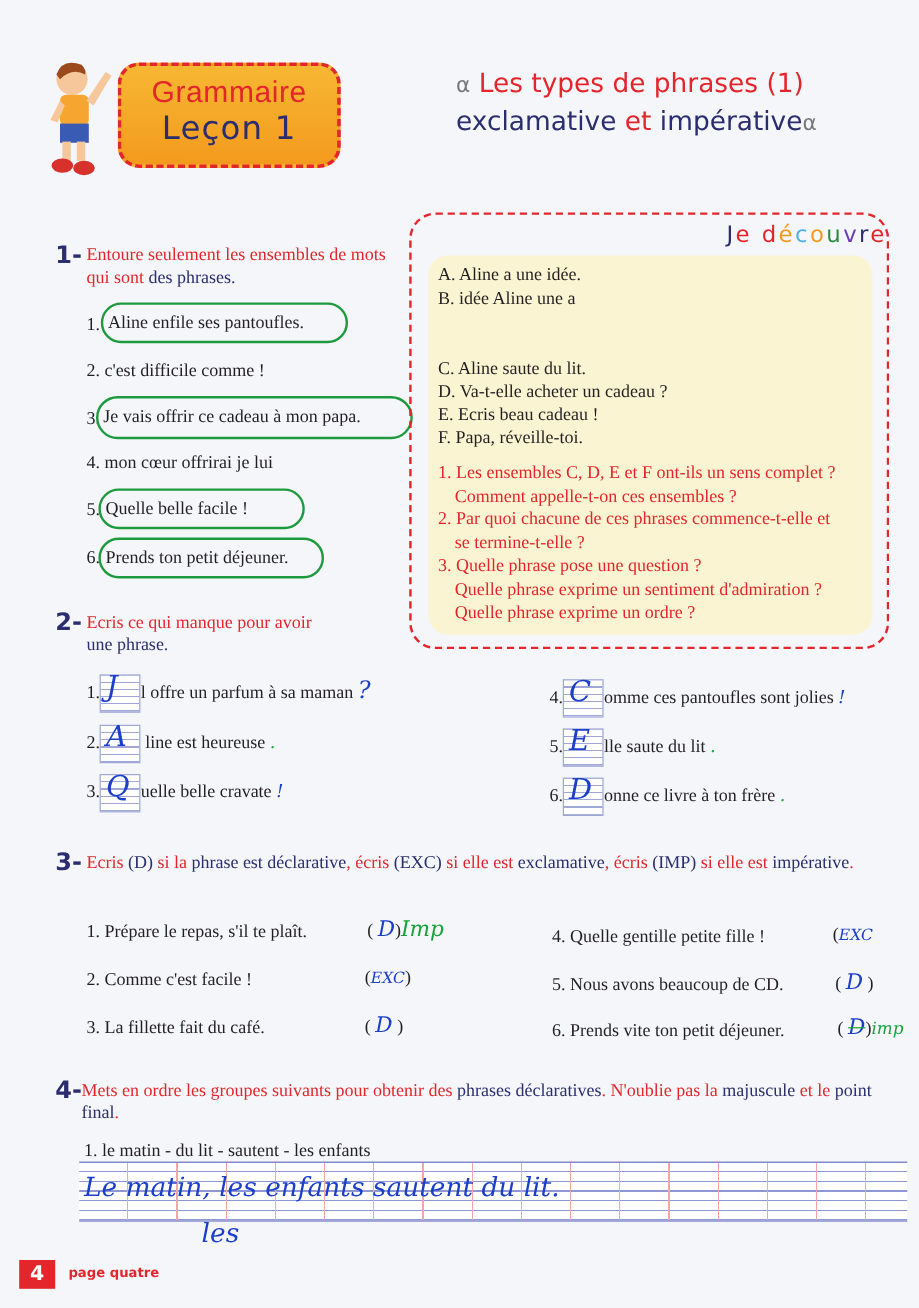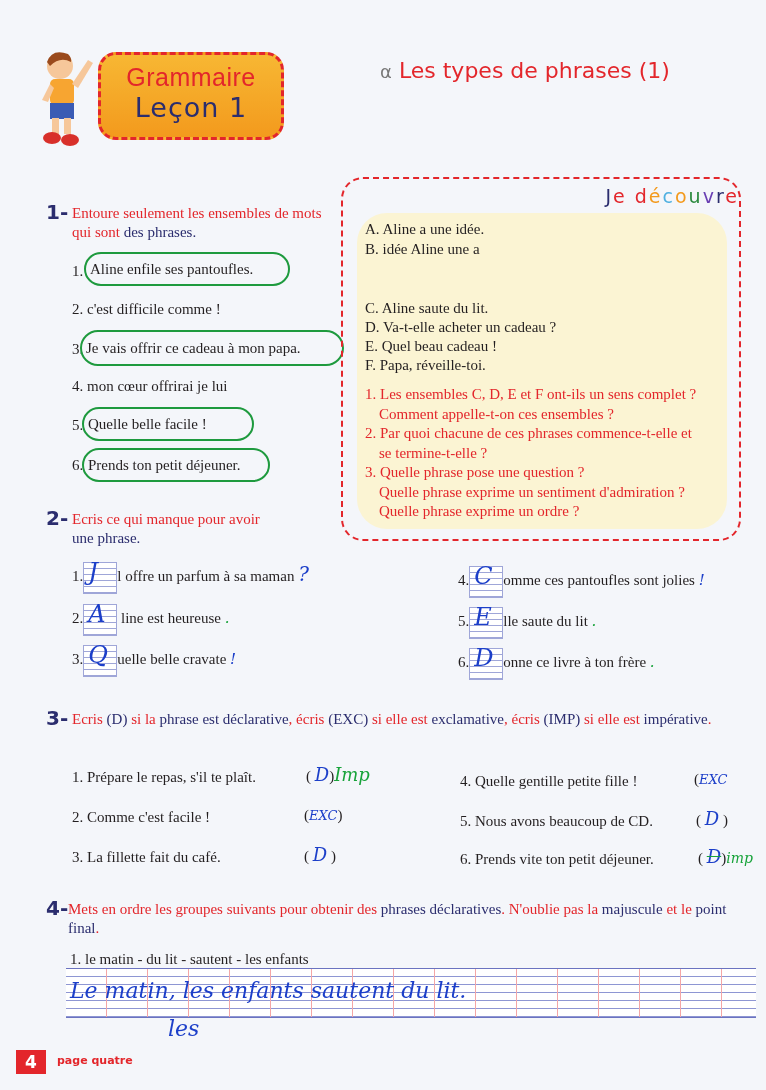--- a/index.html
+++ b/index.html
@@ -33,21 +33,21 @@
   .txt { font-size:15px; line-height:19px; }
 
   
   .disc {
     left:341px; top:177px; width:396px; height:360px;
     border:2px dashed #e3262b; border-radius:22px;
   }
   .disc-title { left:0; width:100%; top:6px; text-align:right; font-family:"DejaVu Sans",sans-serif; font-size:19px; letter-spacing:2px; }
   .disc-inner {
     left:14px; top:34px; width:370px; height:316px;
-    background:#fbf4d3; border-radius:30px;
+    background:#fbf4d3; border-radius:16px;
   }
 
   .circle { border:2.5px solid #1e9a3e; border-radius:22px; }
   .box { width:32px; height:30px; border:1px solid #9fa6d8;
     background:repeating-linear-gradient(#fff 0 5px,#9fa6d8 5px 6px);
     display:inline-block; vertical-align:middle; position:relative; }
   .box span { position:absolute; left:4px; top:0px; font-size:24px; }
 
   .ruled { left:66px; top:968px; width:690px; height:48px;
     background:
@@ -80,20 +80,25 @@
 <div class="abs badge">
   <div class="t1">Grammaire</div>
   <div class="t2">Leçon 1</div>
 </div>
 
 <div class="abs title">
   <div>
     <span class="alpha">α</span>
     <span class="red">Les types de phrases (1)</span>
   </div>
+  <div>
+    <span class="navy">exclamative</span>
+    <span class="red">et</span>
+    <span class="navy">impérative</span><span class="alpha">α</span>
+  </div>
 </div>
 
 <div class="abs exnum" style="left:46px;top:200px;">1-</div>
 <div class="abs txt" style="left:72px;top:204px;width:260px;">
   <span class="red">Entoure seulement les ensembles de mots qui sont</span>
   <span class="navy">des phrases.</span>
 </div>
 
 <div class="abs txt" style="left:72px;top:262px;"><span>1.</span></div>
 <div class="abs txt circle" style="left:84px;top:252px;width:198px;height:30px;line-height:30px;padding-left:4px;"><span>Aline enfile ses pantoufles.</span></div>
@@ -114,21 +119,21 @@
 <div class="abs disc">
   <div class="abs disc-title" id="disc-title"><span style="color: rgb(43, 45, 110);">J</span><span style="color: rgb(227, 38, 43);">e</span><span style="color: rgb(0, 0, 0);"> </span><span style="color: rgb(227, 38, 43);">d</span><span style="color: rgb(243, 154, 29);">é</span><span style="color: rgb(79, 176, 224);">c</span><span style="color: rgb(243, 154, 29);">o</span><span style="color: rgb(43, 138, 62);">u</span><span style="color: rgb(106, 63, 179);">v</span><span style="color: rgb(43, 45, 110);">r</span><span style="color: rgb(227, 38, 43);">e</span></div>
   <div class="abs disc-inner">
     <div class="abs txt" style="left:8px;top:6px;line-height:20px;">
       <div>A. Aline a une idée.</div>
       <div>B. idée Aline une a</div>
     </div>
     <div class="abs txt" style="left:8px;top:86px;line-height:19px;">
       <div>C. Aline saute du lit.</div>
       <div>D. Va-t-elle acheter un cadeau ?</div>
-      <div>E. Quel beau cadeau !</div>
+      <div>E. Ecris beau cadeau !</div>
       <div>F. Papa, réveille-toi.</div>
     </div>
     <div class="abs txt red" style="left:8px;top:172px;line-height:19.5px;">
       <div>1. Les ensembles C, D, E et F ont-ils un sens complet ?</div>
       <div style="padding-left:14px;">Comment appelle-t-on ces ensembles ?</div>
       <div>2. Par quoi chacune de ces phrases commence-t-elle et</div>
       <div style="padding-left:14px;">se termine-t-elle ?</div>
       <div>3. Quelle phrase pose une question ?</div>
       <div style="padding-left:14px;">Quelle phrase exprime un sentiment d'admiration ?</div>
       <div style="padding-left:14px;">Quelle phrase exprime un ordre ?</div>

